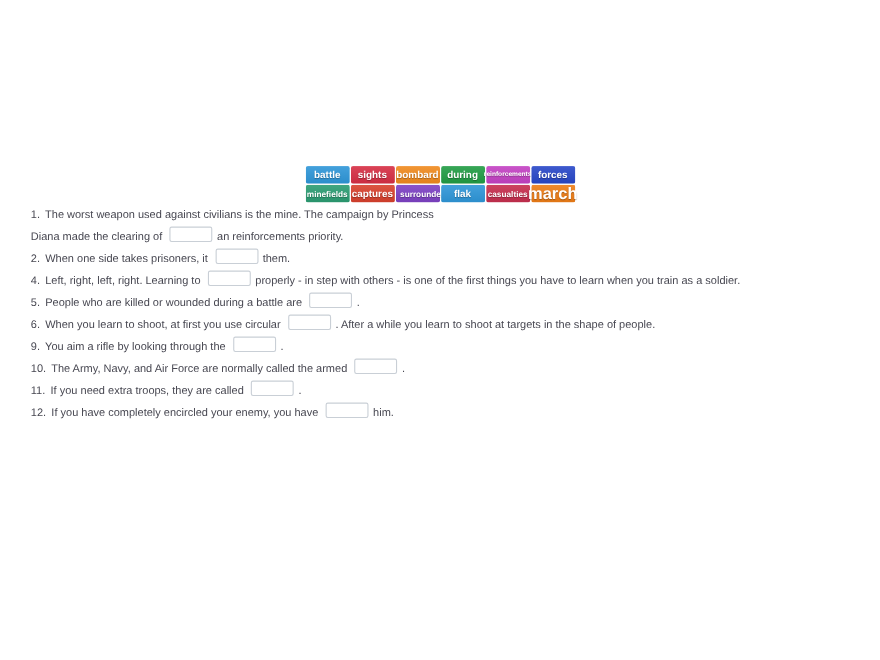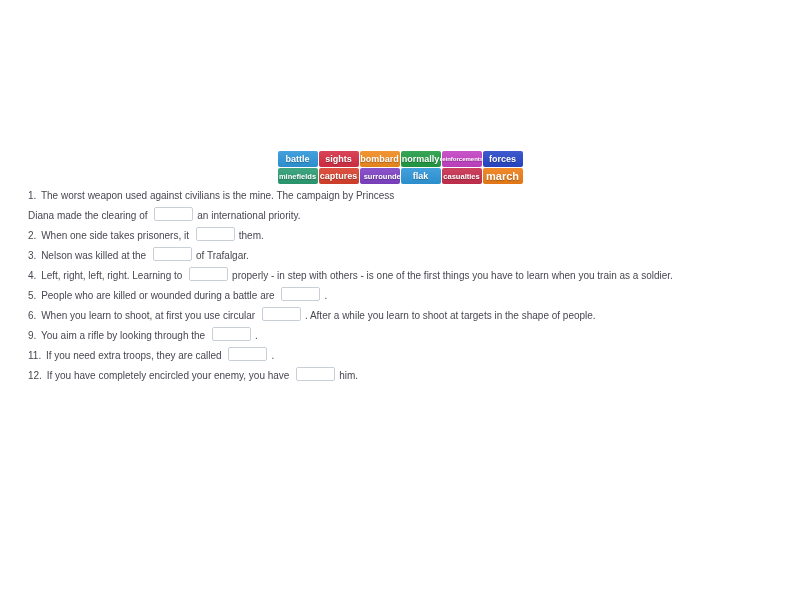--- a/index.html
+++ b/index.html
@@ -72,34 +72,34 @@
   }
 </style>
 </head>
 <body>
 
 <div class="page">
   <div class="word-bank" id="word-bank">
       <div class="tile" style="background-color: rgb(46, 150, 216); font-size: 9px;">battle</div>
       <div class="tile" style="background-color: rgb(214, 46, 68); font-size: 9px;">sights</div>
       <div class="tile" style="background-color: rgb(240, 138, 30); font-size: 9px;">bombard</div>
-      <div class="tile" style="background-color: rgb(33, 156, 68); font-size: 9px;">normally</div>
+      <div class="tile" style="background-color: rgb(33, 156, 68); font-size: 9px;">during</div>
       <div class="tile" style="background-color: rgb(195, 65, 195); font-size: 6px;">reinforcements</div>
       <div class="tile" style="background-color: rgb(40, 71, 200); font-size: 9px;">forces</div>
       <div class="tile" style="background-color: rgb(43, 156, 114); font-size: 7.5px;">minefields</div>
       <div class="tile" style="background-color: rgb(216, 64, 44); font-size: 9px;">captures</div>
       <div class="tile" style="background-color: rgb(125, 65, 196); font-size: 7.5px; padding-left: 10px;">surrounded</div>
       <div class="tile" style="background-color: rgb(46, 150, 216); font-size: 9px;">flak</div>
       <div class="tile" style="background-color: rgb(198, 46, 78); font-size: 7.5px;">casualties</div>
-      <div class="tile" style="background-color: rgb(238, 125, 22); font-size: 11px;">march</div>
+      <div class="tile" style="background-color: rgb(238, 125, 22); font-size: 15px;">march</div>
     </div>
   <div class="questions" id="questions">
-      <div class="q-line"><span class="q-num">1.</span> <span>The worst weapon used against civilians is the mine. The campaign by Princess</span> <br><span>Diana made the clearing of</span> <span class="blank"></span><span>an international priority.</span> </div>
+      <div class="q-line"><span class="q-num">1.</span> <span>The worst weapon used against civilians is the mine. The campaign by Princess</span> <br><span>Diana made the clearing of</span> <span class="blank"></span><span>an reinforcements priority.</span> </div>
       <div class="q-line"><span class="q-num">2.</span> <span>When one side takes prisoners, it</span> <span class="blank"></span><span>them.</span> </div>
-      <div class="q-line"><span class="q-num">3.</span> <span>Nelson was killed at the</span> <span class="blank"></span><span>of Trafalgar.</span> </div>
       <div class="q-line"><span class="q-num">4.</span> <span>Left, right, left, right. Learning to</span> <span class="blank"></span><span>properly - in step with others - is one of the first things you have to learn when you train as a soldier.</span> </div>
       <div class="q-line"><span class="q-num">5.</span> <span>People who are killed or wounded during a battle are</span> <span class="blank"></span><span>.</span> </div>
       <div class="q-line"><span class="q-num">6.</span> <span>When you learn to shoot, at first you use circular</span> <span class="blank"></span><span>. After a while you learn to shoot at targets in the shape of people.</span> </div>
       <div class="q-line"><span class="q-num">9.</span> <span>You aim a rifle by looking through the</span> <span class="blank"></span><span>.</span> </div>
+      <div class="q-line"><span class="q-num">10.</span> <span>The Army, Navy, and Air Force are normally called the armed</span> <span class="blank"></span><span>.</span> </div>
       <div class="q-line"><span class="q-num">11.</span> <span>If you need extra troops, they are called</span> <span class="blank"></span><span>.</span> </div>
       <div class="q-line"><span class="q-num">12.</span> <span>If you have completely encircled your enemy, you have</span> <span class="blank"></span><span>him.</span> </div>
     </div>
 </div>
 
 </body></html>

